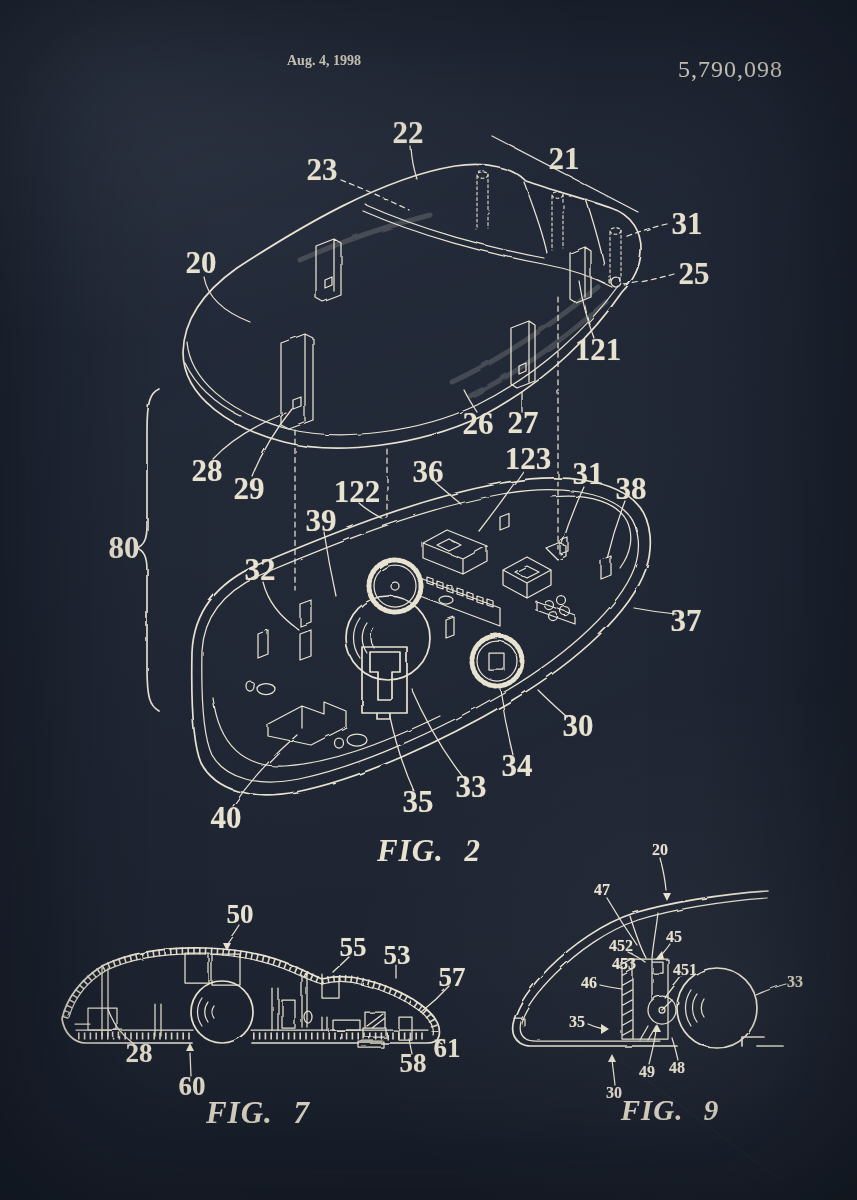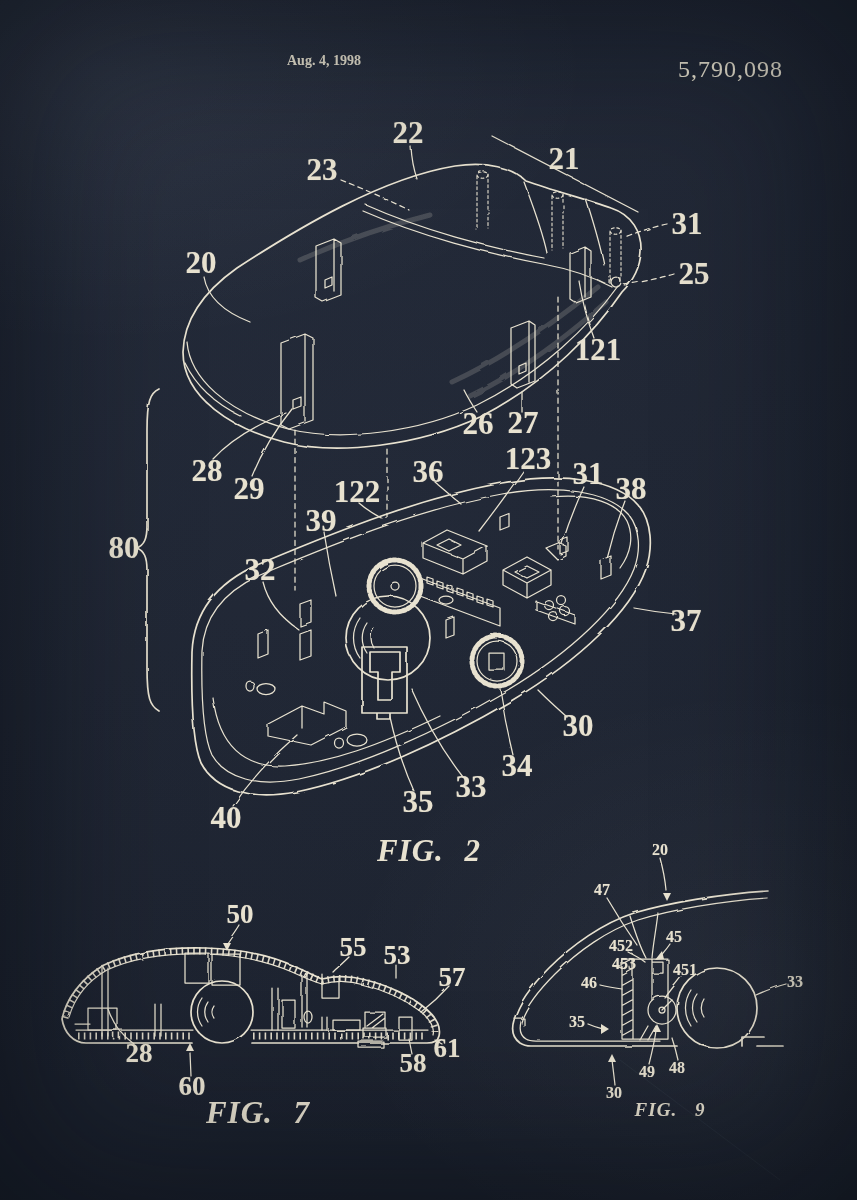--- a/index.html
+++ b/index.html
@@ -16,21 +16,21 @@
   .hdr-left{position:absolute;left:64px;top:44px;font-size:28px;font-weight:700;letter-spacing:.5px;}
   .hdr-date{position:absolute;left:287px;top:53px;font-size:14px;font-weight:700;}
   .hdr-num{position:absolute;right:74px;top:56px;font-size:24px;font-weight:400;letter-spacing:1px;}
   .ref{position:absolute;transform:translate(-50%,-50%);font-weight:700;white-space:nowrap;text-shadow:0 0 1px rgba(232,226,208,.35);}
   .f2{font-size:31px;}
   .f7{font-size:27px;}
   .f9{font-size:16px;}
   .cap{position:absolute;transform:translate(-50%,-50%);font-style:italic;font-weight:700;letter-spacing:1px;word-spacing:12px;}
   .cap2{font-size:31px;margin-left:13px;}
   .cap7{font-size:31px;}
-  .cap9{font-size:19px;}
+  .cap9{font-size:29px;}
   svg{position:absolute;left:0;top:0;}
   .ln{fill:none;stroke:#e8e2d0;stroke-width:1.7;stroke-linecap:round;stroke-linejoin:round;}
   .thin{stroke-width:1.25;}
   .dash{stroke-width:1.25;stroke-dasharray:5 4.2;}
   .dashS{stroke-width:1.1;stroke-dasharray:2.8 2.6;}
   .teeth{stroke-width:5;stroke-dasharray:2.4 2.6;}
   .band{stroke-width:7;stroke-dasharray:1.6 4.2;opacity:.95;stroke-linecap:butt;}
   .faint{opacity:.18;stroke-width:5;}
   .fill{fill:#e8e2d0;stroke:none;}
 </style>

